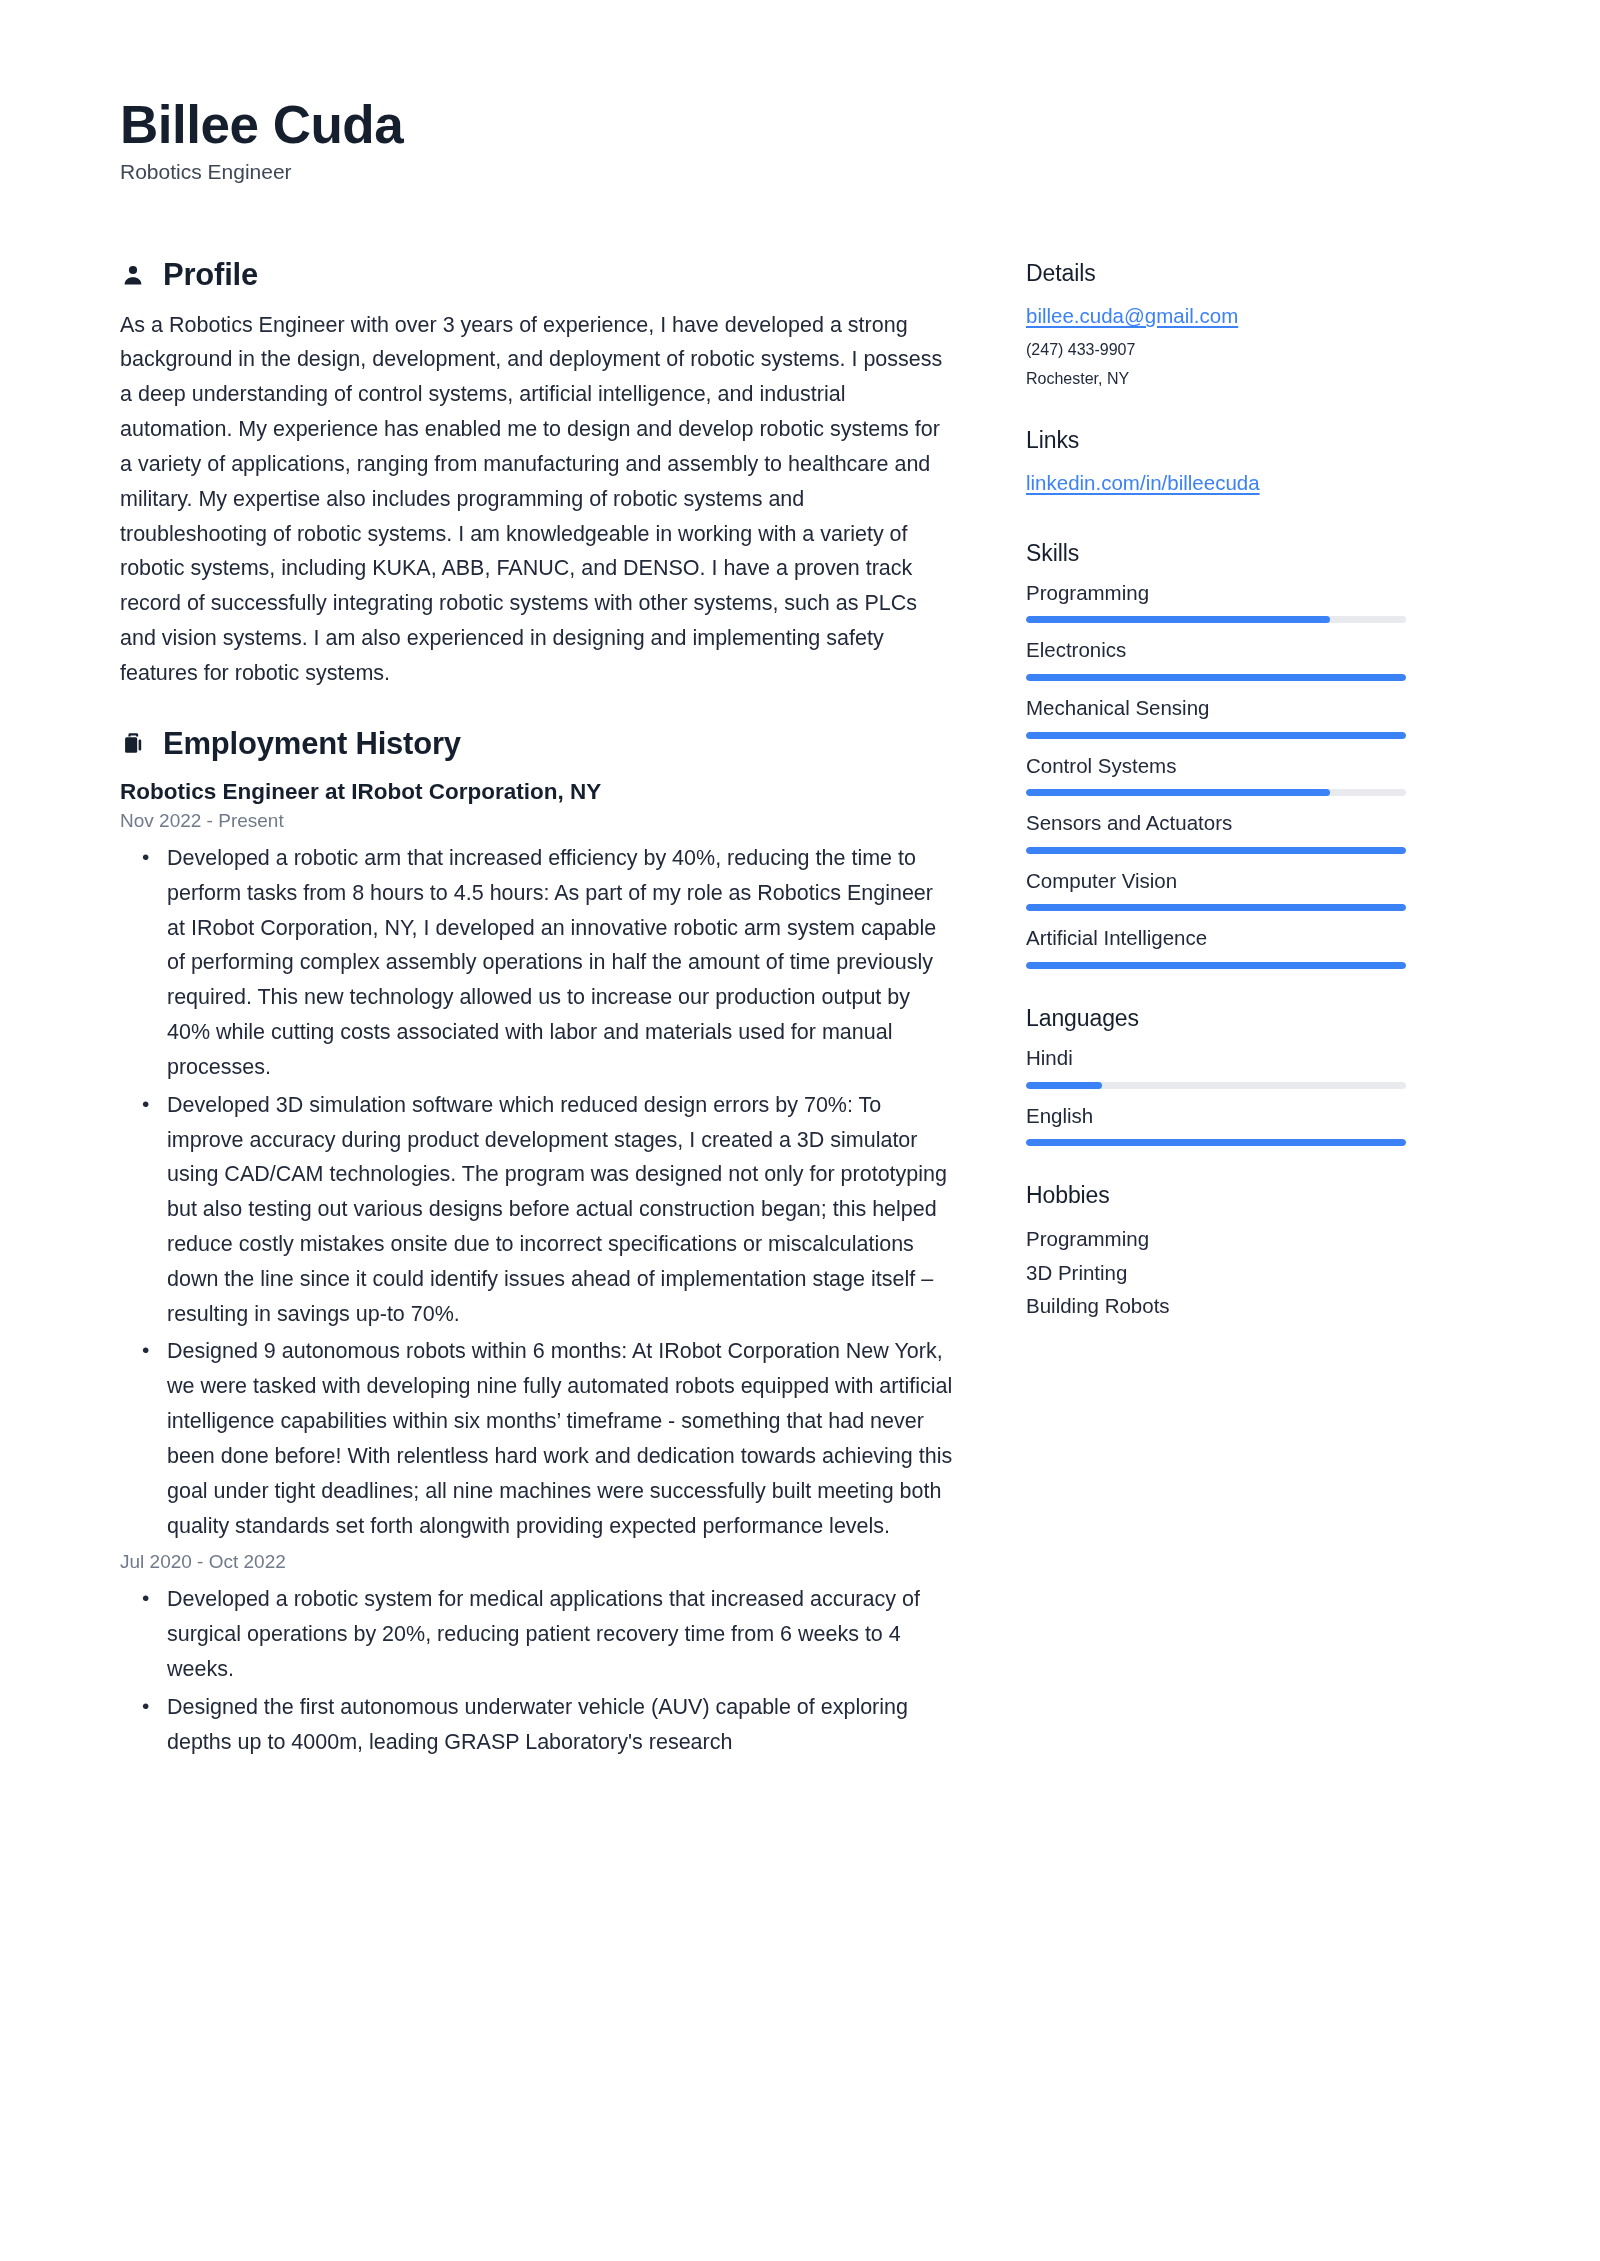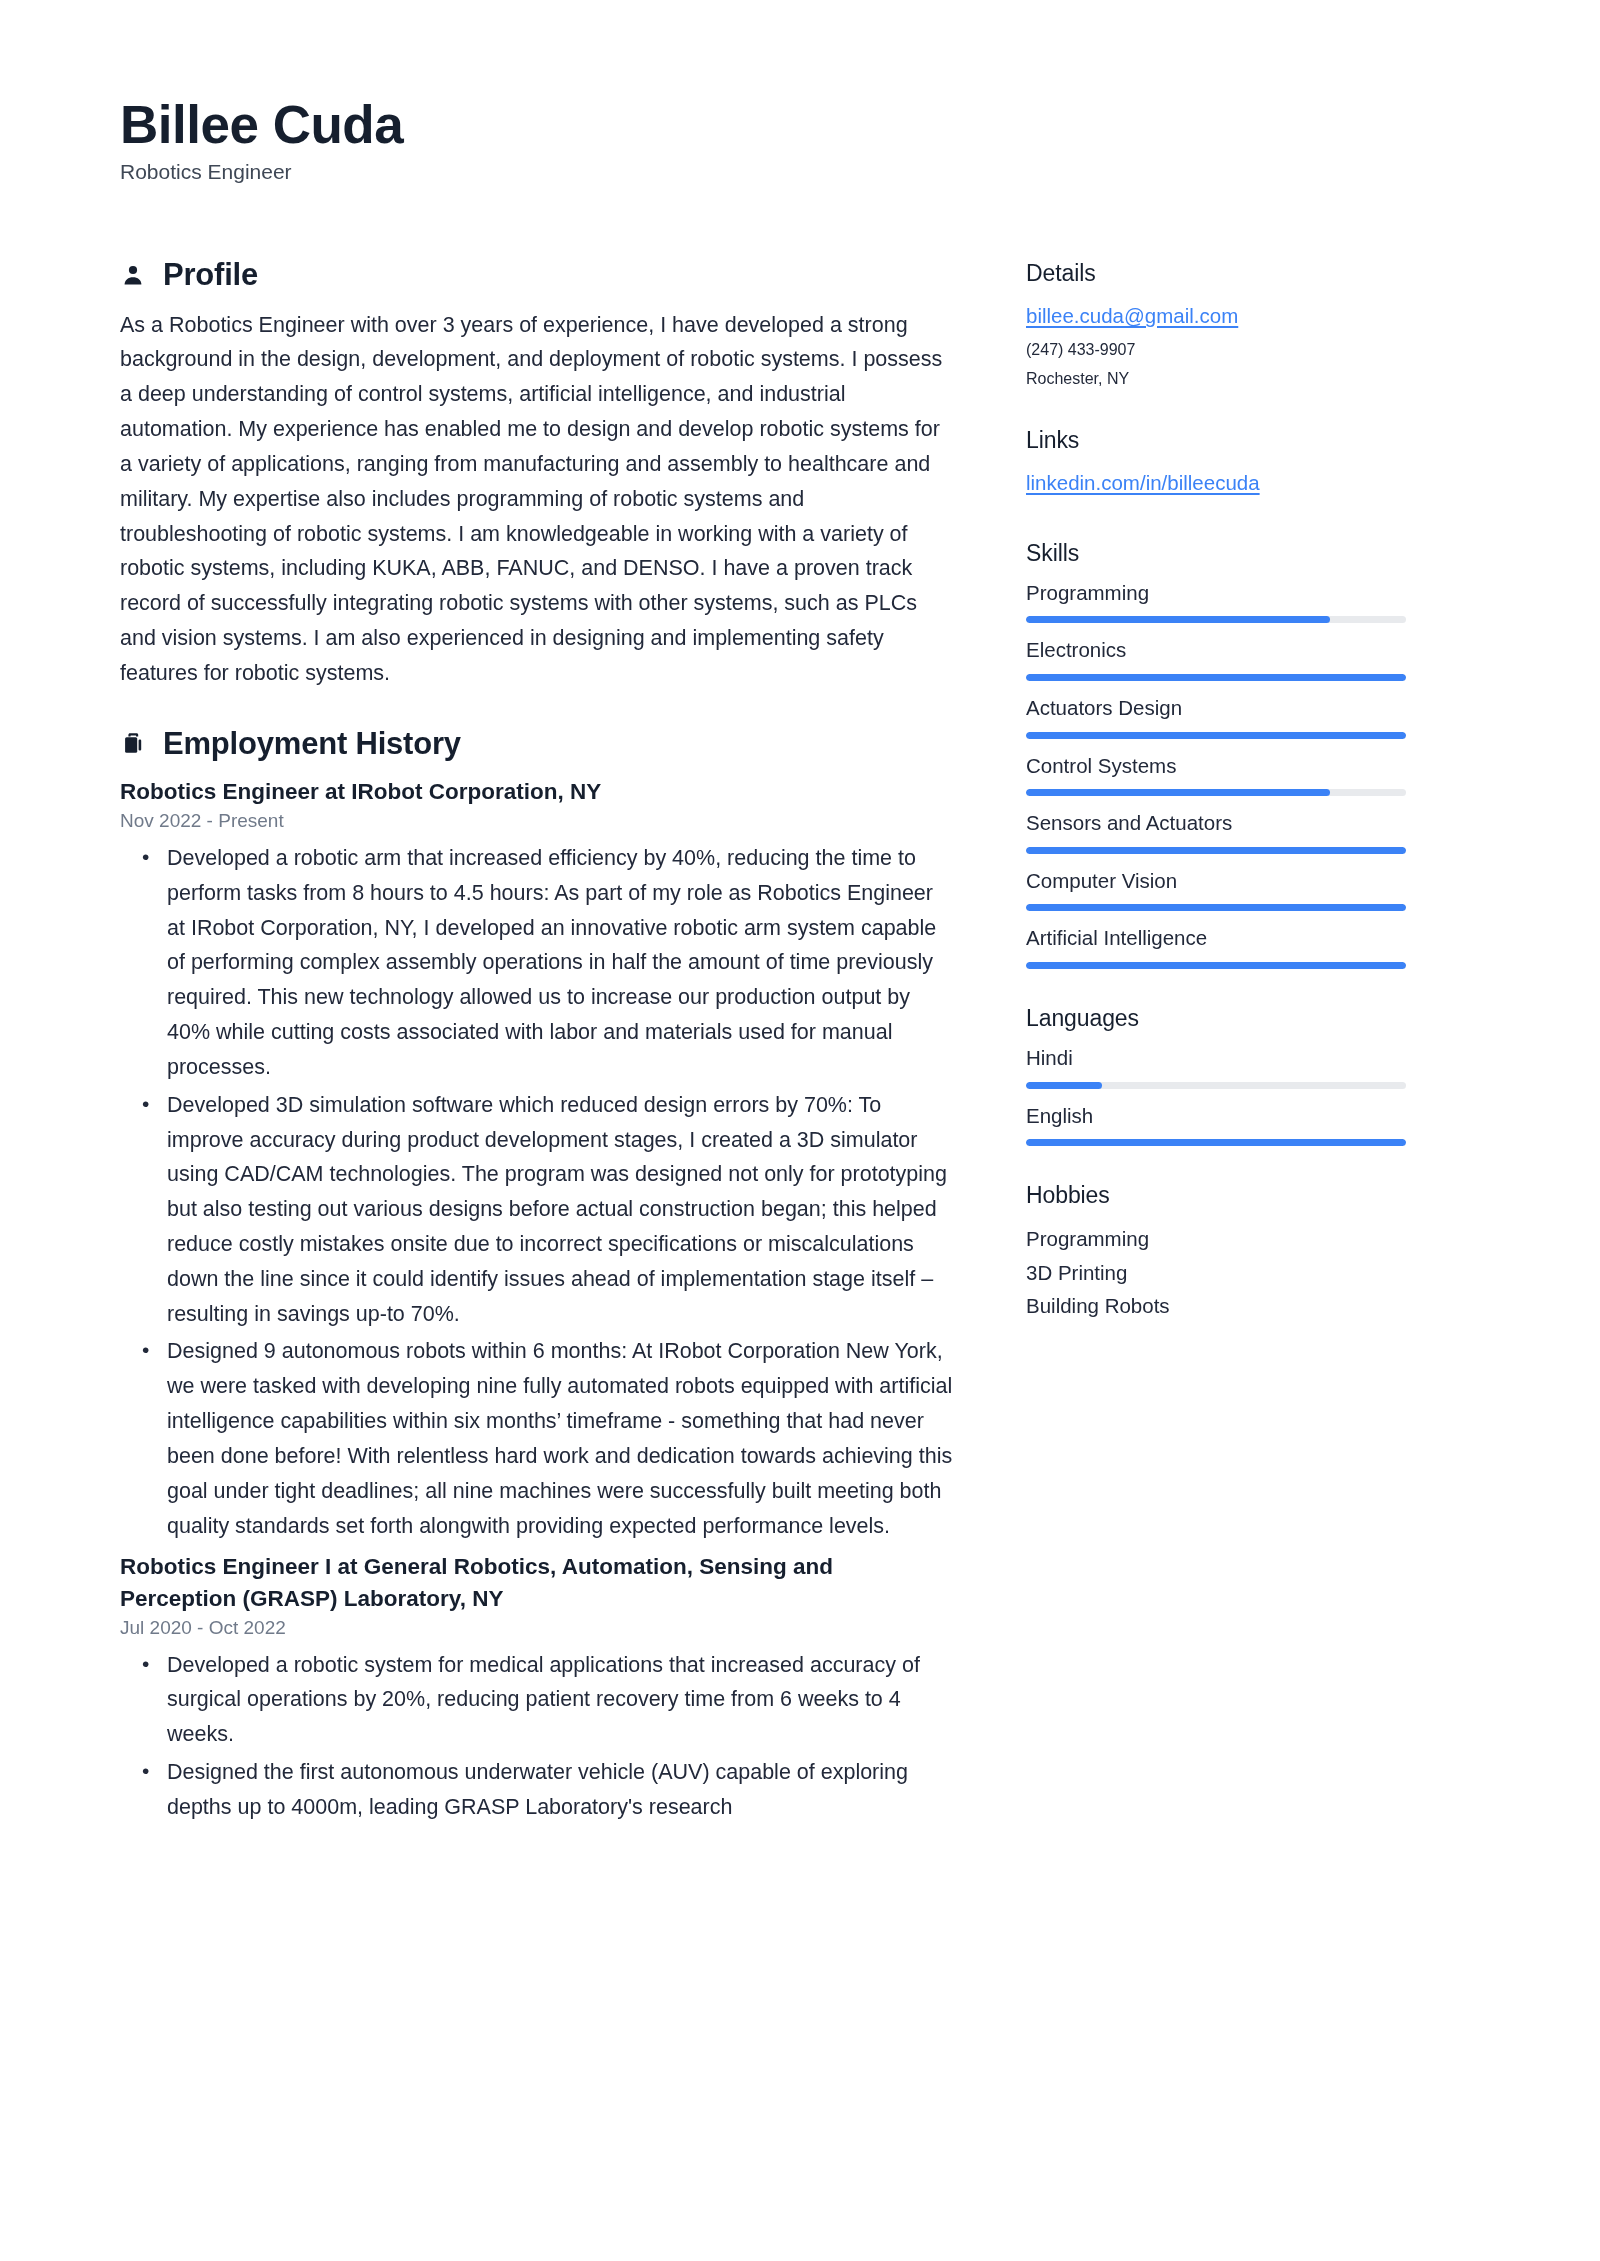--- a/index.html
+++ b/index.html
@@ -222,21 +222,20 @@
           <div class="job-heading">Robotics Engineer at IRobot Corporation, NY</div>
           <div class="job-dates">Nov 2022 - Present</div>
           <ul class="job-bullets">
             <li>Developed a robotic arm that increased efficiency by 40%, reducing the time to perform tasks from 8 hours to 4.5 hours: As part of my role as Robotics Engineer at IRobot Corporation, NY, I developed an innovative robotic arm system capable of performing complex assembly operations in half the amount of time previously required. This new technology allowed us to increase our production output by 40% while cutting costs associated with labor and materials used for manual processes.</li>
             <li>Developed 3D simulation software which reduced design errors by 70%: To improve accuracy during product development stages, I created a 3D simulator using CAD/CAM technologies. The program was designed not only for prototyping but also testing out various designs before actual construction began; this helped reduce costly mistakes onsite due to incorrect specifications or miscalculations down the line since it could identify issues ahead of implementation stage itself – resulting in savings up-to 70%.</li>
             <li>Designed 9 autonomous robots within 6 months: At IRobot Corporation New York, we were tasked with developing nine fully automated robots equipped with artificial intelligence capabilities within six months’ timeframe - something that had never been done before! With relentless hard work and dedication towards achieving this goal under tight deadlines; all nine machines were successfully built meeting both quality standards set forth alongwith providing expected performance levels.</li>
           </ul>
         </div>
 
         <div class="job">
-          <div class="job-heading">Robotics Engineer I at General Robotics, Automation, Sensing and Perception (GRASP) Laboratory, NY</div>
           <div class="job-dates">Jul 2020 - Oct 2022</div>
           <ul class="job-bullets">
             <li>Developed a robotic system for medical applications that increased accuracy of surgical operations by 20%, reducing patient recovery time from 6 weeks to 4 weeks.</li>
             <li>Designed the first autonomous underwater vehicle (AUV) capable of exploring depths up to 4000m, leading GRASP Laboratory's research</li>
           </ul>
         </div>
 
       </div>
     </div>
 
@@ -263,21 +262,21 @@
             <div class="meter-fill" style="width: 80%; background: rgb(59, 130, 246);"></div>
           </div>
         </div>
         <div class="meter-item">
           <div class="meter-label">Electronics</div>
           <div class="meter-track" style="background: rgb(232, 234, 237);">
             <div class="meter-fill" style="width: 100%; background: rgb(59, 130, 246);"></div>
           </div>
         </div>
         <div class="meter-item">
-          <div class="meter-label">Actuators Design</div>
+          <div class="meter-label">Mechanical Sensing</div>
           <div class="meter-track" style="background: rgb(232, 234, 237);">
             <div class="meter-fill" style="width: 100%; background: rgb(59, 130, 246);"></div>
           </div>
         </div>
         <div class="meter-item">
           <div class="meter-label">Control Systems</div>
           <div class="meter-track" style="background: rgb(232, 234, 237);">
             <div class="meter-fill" style="width: 80%; background: rgb(59, 130, 246);"></div>
           </div>
         </div>

